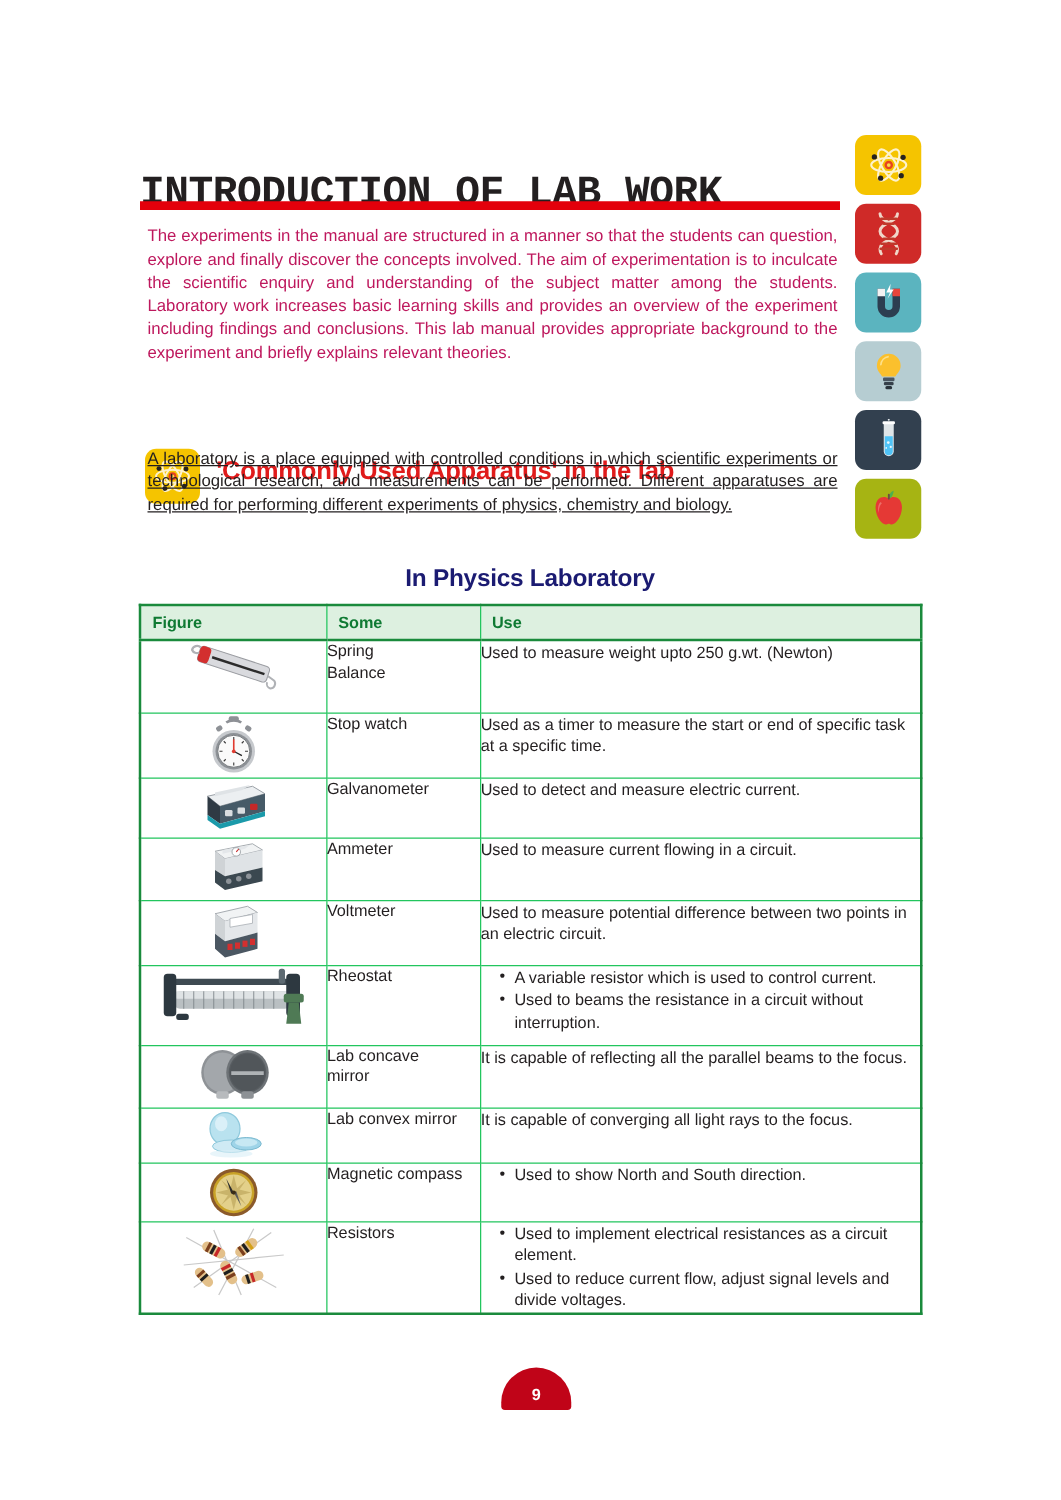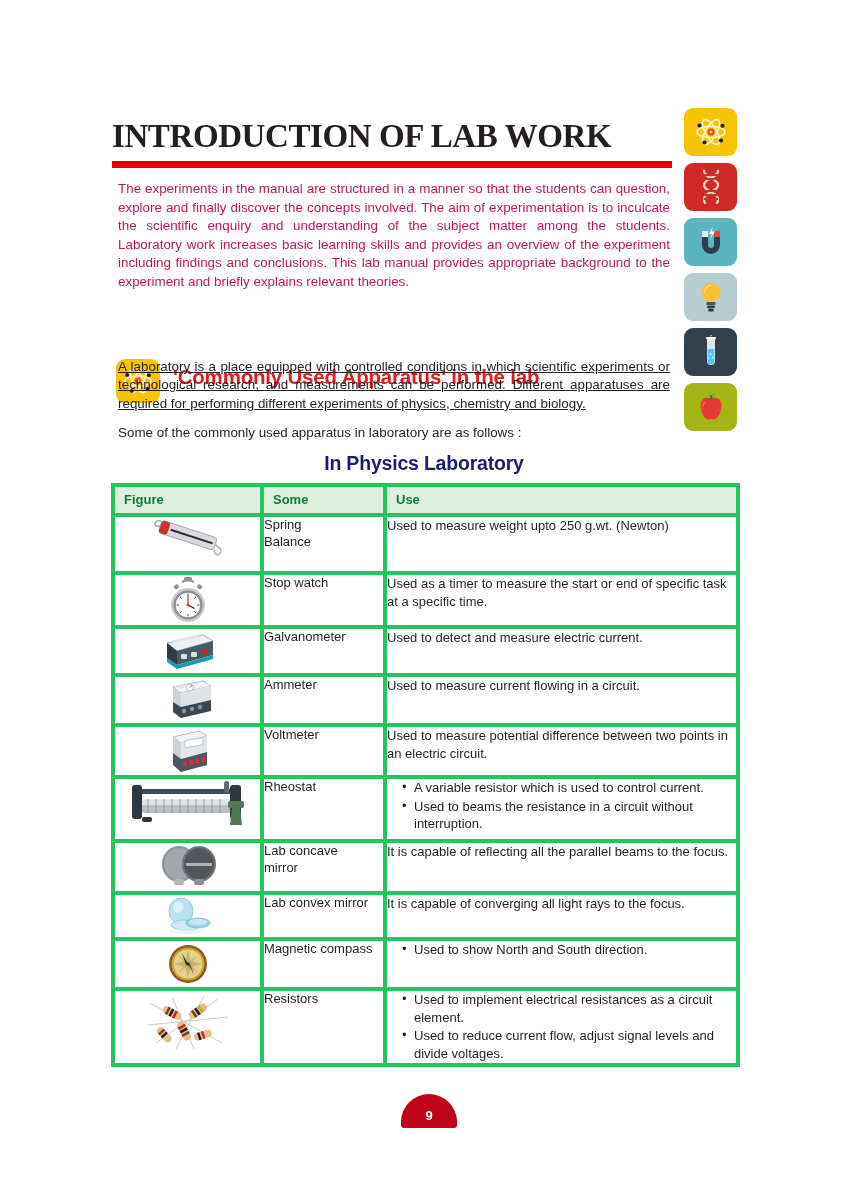--- a/index.html
+++ b/index.html
@@ -43,27 +43,27 @@
     align-items: center;
     justify-content: center;
     box-sizing: border-box;
   }
   .rail-icon svg { display: block; }
 
   
   .doc-title {
     position: absolute;
     left: 112px;
-    top: 118px;
+    top: 136px;
     width: 560px;
     font-size: 33px;
     font-weight: bold;
     letter-spacing: -0.4px;
     color: #231f20;
-    font-family: Liberation Serif, serif;
+    font-family: Liberation Mono, monospace;
   }
   .title-rule {
     position: absolute;
     left: 112px;
     top: 161px;
     width: 560px;
     height: 7px;
     background: #e3000b;
   }
 
@@ -153,21 +153,21 @@
     border-collapse: collapse;
     table-layout: fixed;
     border: 2px solid #1a8a3c;
   }
   .app-table col.c-fig  { width: 149px; }
   .app-table col.c-name { width: 123px; }
   .app-table col.c-use  { width: 353px; }
 
   .app-table th,
   .app-table td {
-    border: 4px solid #22c55e;
+    border: 1px solid #22c55e;
     vertical-align: top;
     padding: 0;
   }
   .app-table thead th {
     background: #ddf0e0;
     color: #0f7a33;
     font-size: 13px;
     font-weight: bold;
     text-align: left;
     padding: 5px 9px 6px 9px;
@@ -335,21 +335,20 @@
         <circle cx="5.5" cy="10.5" r="2.1" fill="#25221f"></circle>
         <circle cx="28.5" cy="10.8" r="2.1" fill="#25221f"></circle>
         <circle cx="10.5" cy="27.5" r="2.1" fill="#25221f"></circle>
         <circle cx="27" cy="25.5" r="2.1" fill="#25221f"></circle>
       </svg>
     </div>
     <div class="apparatus-title">'Commonly Used Apparatus' in the lab</div>
   </div>
 
   <div class="apparatus-para">A laboratory is a place equipped with controlled conditions in which scientific experiments or technological research, and measurements can be performed. Different apparatuses are required for performing different experiments of physics, chemistry and biology.</div>
-  <div class="follows-line">Some of the commonly used apparatus in laboratory are as follows :</div>
 
   <div class="physics-head">In Physics Laboratory</div>
 
   <table class="app-table">
     <colgroup>
       <col class="c-fig">
         <col class="c-name">
         <col class="c-use">
     </colgroup>
     <thead>

